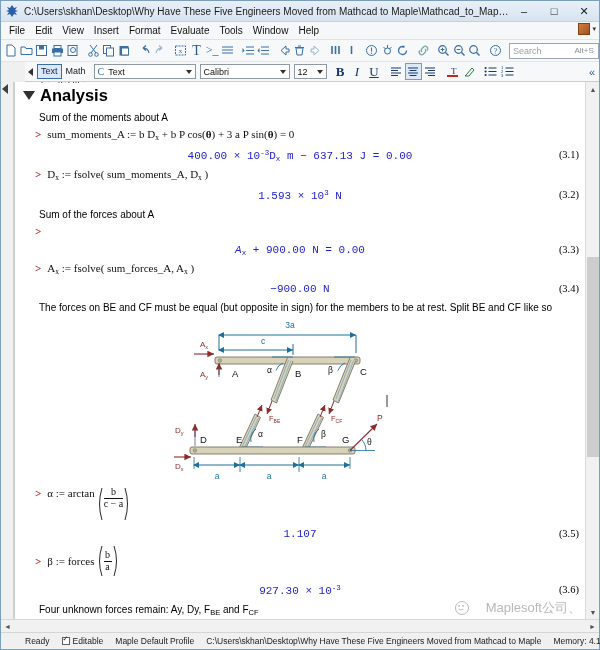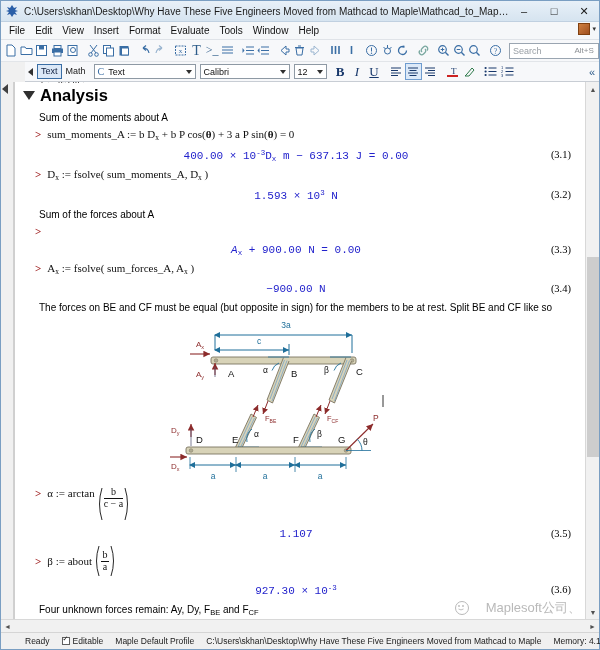--- a/index.html
+++ b/index.html
@@ -217,21 +217,21 @@
   .doc {
     flex: 1 1 auto;
     position: relative;
     overflow: hidden;
     background: #ffffff;
     border-left: 1px solid #cfcfcf;
   }
   .doc-inner {
     position: absolute;
     top: -6px; left: 0; right: 0;
-    padding: 0 8px 0 0;
+    padding: 0 0 0 0;
   }
   .vscroll {
     width: 14px;
     background: #f1f1f1;
     border-left: 1px solid #d8d8d8;
     flex: 0 0 auto;
     position: relative;
   }
   .vs-arrow {
     position: absolute; left: 0; width: 14px; height: 14px;
@@ -862,21 +862,21 @@
         </div>
 
         <div class="result-row">
           <span class="result">1.107</span>
           <span class="eqlabel">(3.5)</span>
         </div>
 
         <div class="prompt-line">
           <span class="gt">&gt;</span>
           <span class="mexpr" style="display:flex;align-items:center;">
-            <span>β := about</span>
+            <span>β := forces</span>
             <svg width="8" height="32" viewBox="0 0 8 32" style="margin-left:1px">
                 <path d="M6 1 Q1 16 6 31" fill="none" stroke="#101010" stroke-width="0.9"></path>
               </svg>
             <span style="display:inline-flex;flex-direction:column;align-items:center;line-height:1.05;font-size:10px;">
               <span>b</span>
               <span style="border-top:1px solid #101010;width:100%;min-width:8px;"></span>
               <span>a</span>
             </span>
             <svg width="8" height="32" viewBox="0 0 8 32">
                 <path d="M2 1 Q7 16 2 31" fill="none" stroke="#101010" stroke-width="0.9"></path>

